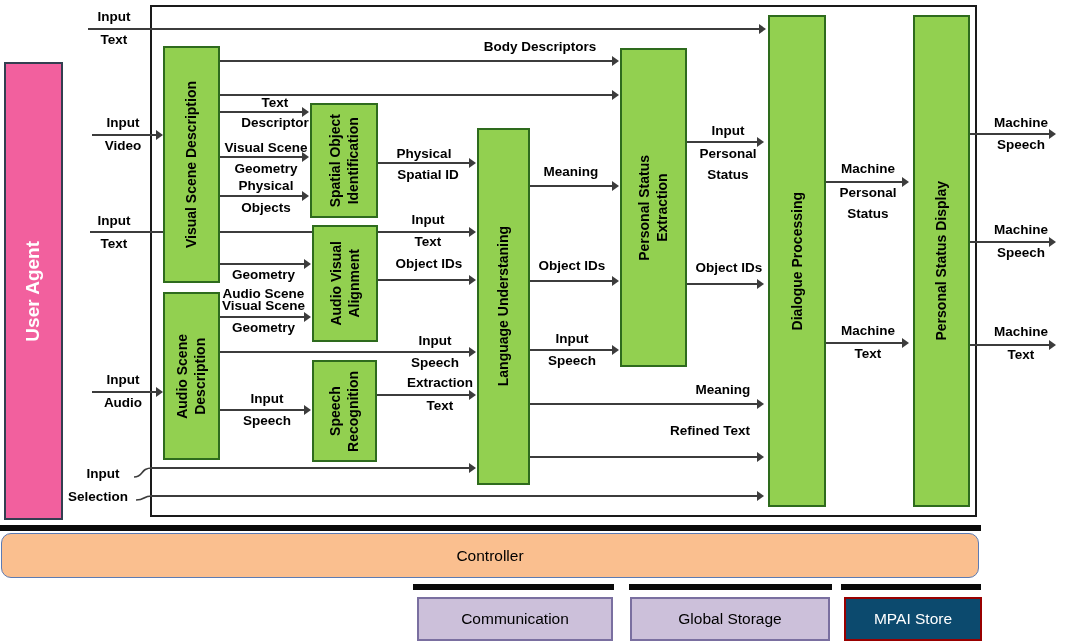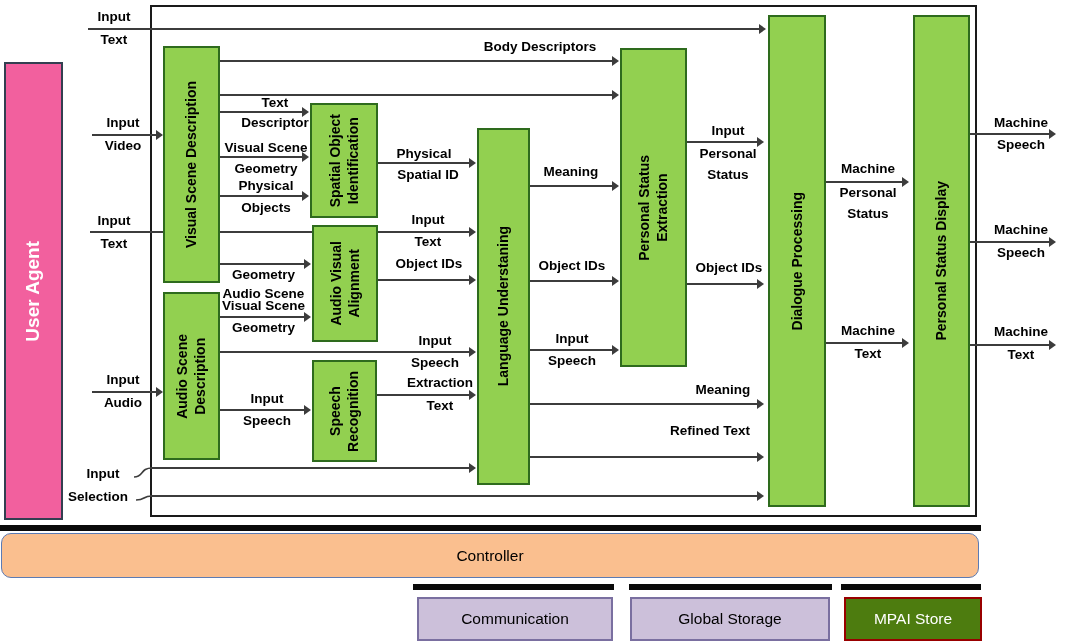--- a/index.html
+++ b/index.html
@@ -19,21 +19,21 @@
   .vtitle { writing-mode:vertical-rl; transform:rotate(180deg); text-align:center;
             white-space:pre-line; font-weight:bold; font-size:14px; line-height:1.3; }
   .uabox { position:absolute; background:#f2609e; border:2px solid #333f50; z-index:4;
            display:flex; align-items:center; justify-content:center; box-sizing:border-box; }
   .uabox .vtitle { color:#ffffff; font-size:19px; font-weight:bold; }
   .blackbar { position:absolute; background:#0a0a0a; z-index:3; }
   .infra { position:absolute; display:flex; align-items:center; justify-content:center;
            font-size:15.5px; z-index:4; box-sizing:border-box; }
   .controller { background:#fabf8f; border:1px solid #5b7bb4; }
   .purple { background:#ccc0da; border:2px solid #7a6fa0; }
-  .redbox { background:#4d7c0f; border:2px solid #990000; color:#ffffff; }
+  .redbox { background:#0c4a6e; border:2px solid #990000; color:#ffffff; }
   svg.hook { position:absolute; z-index:2; }
 </style>
 </head>
 <body>
 
 <div id="stage">
 
   <div class="frame" style="left:150px;top:5px;width:827px;height:512px;"></div>
 
   <div class="ln" style="left:88px;top:28px;width:671px;"></div>

